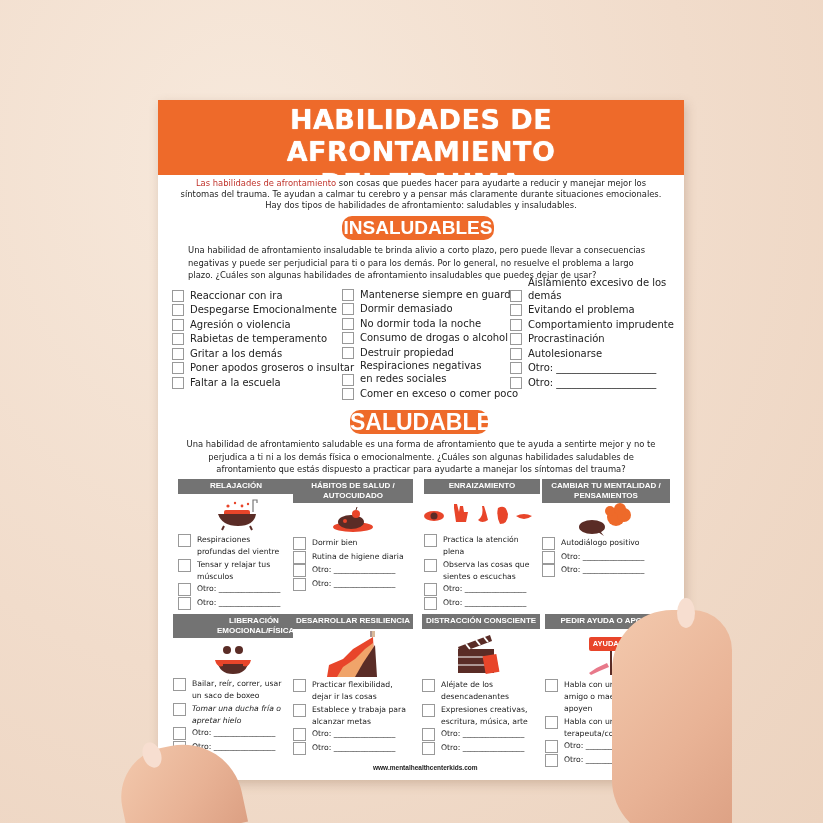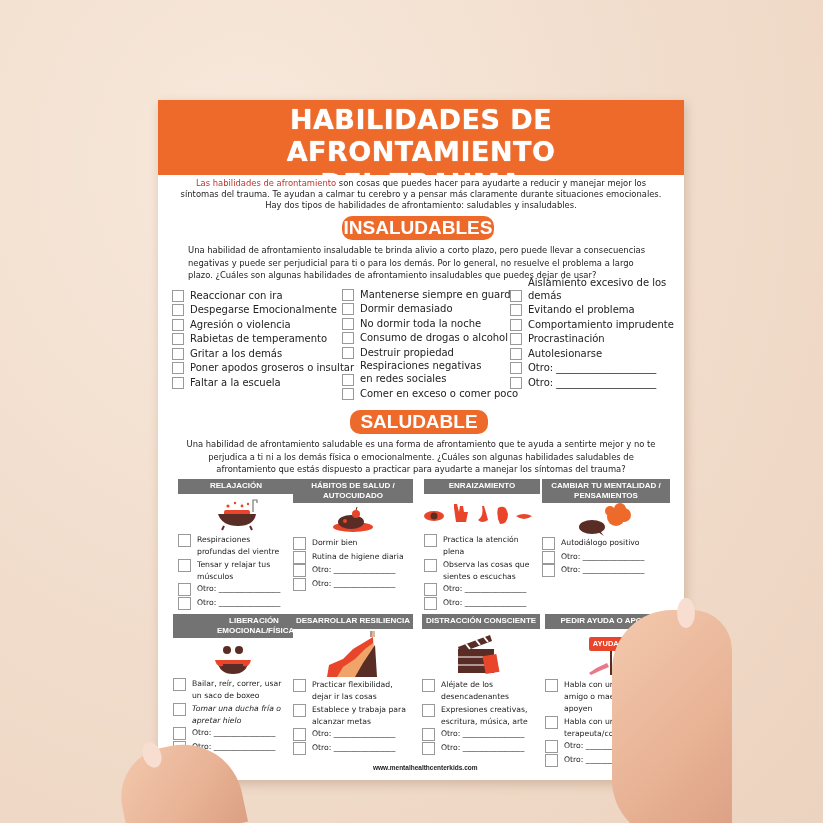--- a/index.html
+++ b/index.html
@@ -25,21 +25,21 @@
   .intro {
     position:absolute; left:18px; top:78px; width:490px; text-align:center;
     font-size:8.4px; line-height:11px; color:#222;
   }
   .intro .hl { color:#c0332b; }
   .pill {
     position:absolute; background:#ee6a2a; color:#fff; border-radius:10px;
     font-family:"Liberation Sans", sans-serif; font-weight:bold; text-align:center;
   }
   .pill.p1 { left:184px; top:116px; width:152px; height:24px; font-size:19px; line-height:24px; }
-  .pill.p2 { left:192px; top:310px; width:138px; height:24px; font-size:19px; line-height:24px; }
+  .pill.p2 { left:192px; top:310px; width:138px; height:24px; font-size:23px; line-height:24px; }
   .para {
     position:absolute; left:30px; width:470px; font-size:8.4px; line-height:12.5px; color:#222;
   }
   .para.c { text-align:center; left:24px; width:478px; }
   .ucol { position:absolute; top:187px; }
   .urow { display:flex; align-items:flex-end; height:14.5px; font-size:10px; color:#222; }
   .urow.tall { height:27px; }
   .cb {
     display:inline-block; width:12px; height:12px; border:1px solid #999; background:#fff;
     margin-right:6px; flex:none; box-sizing:border-box;

